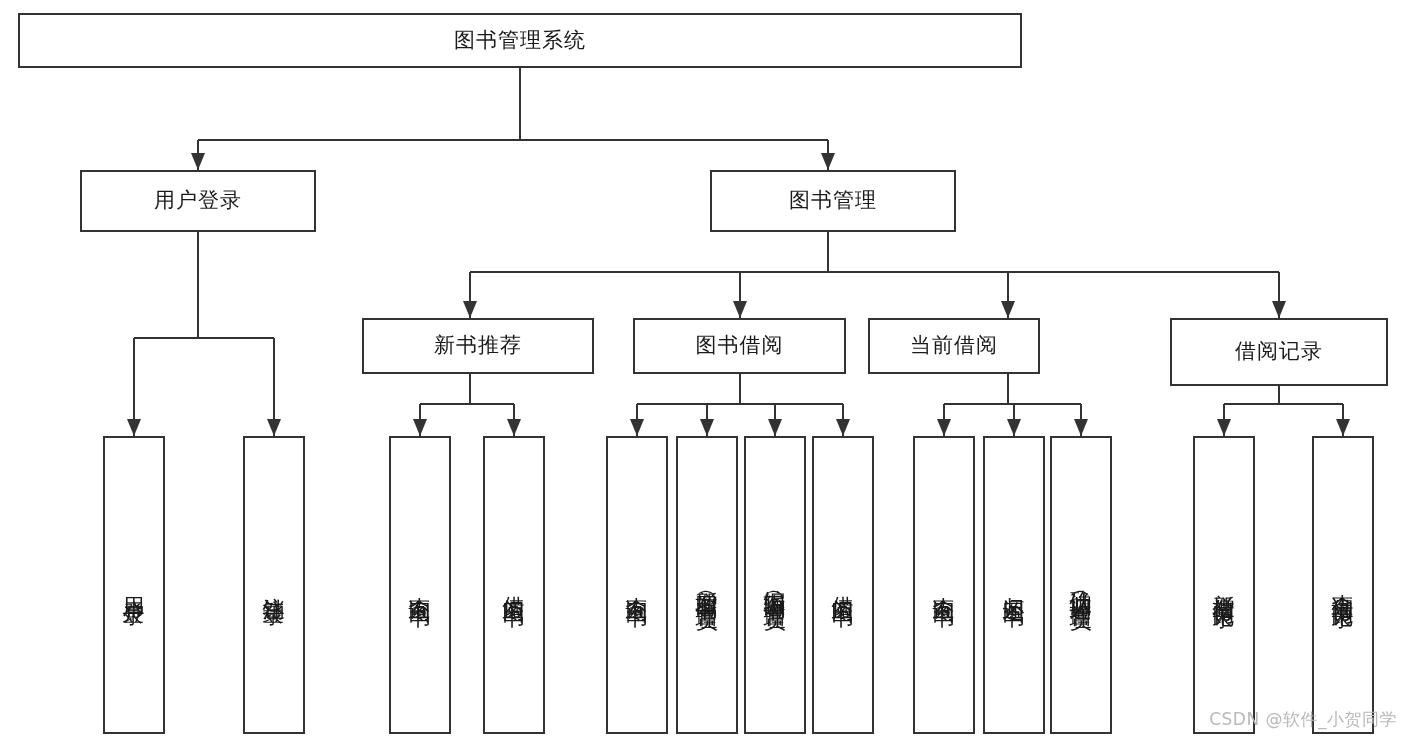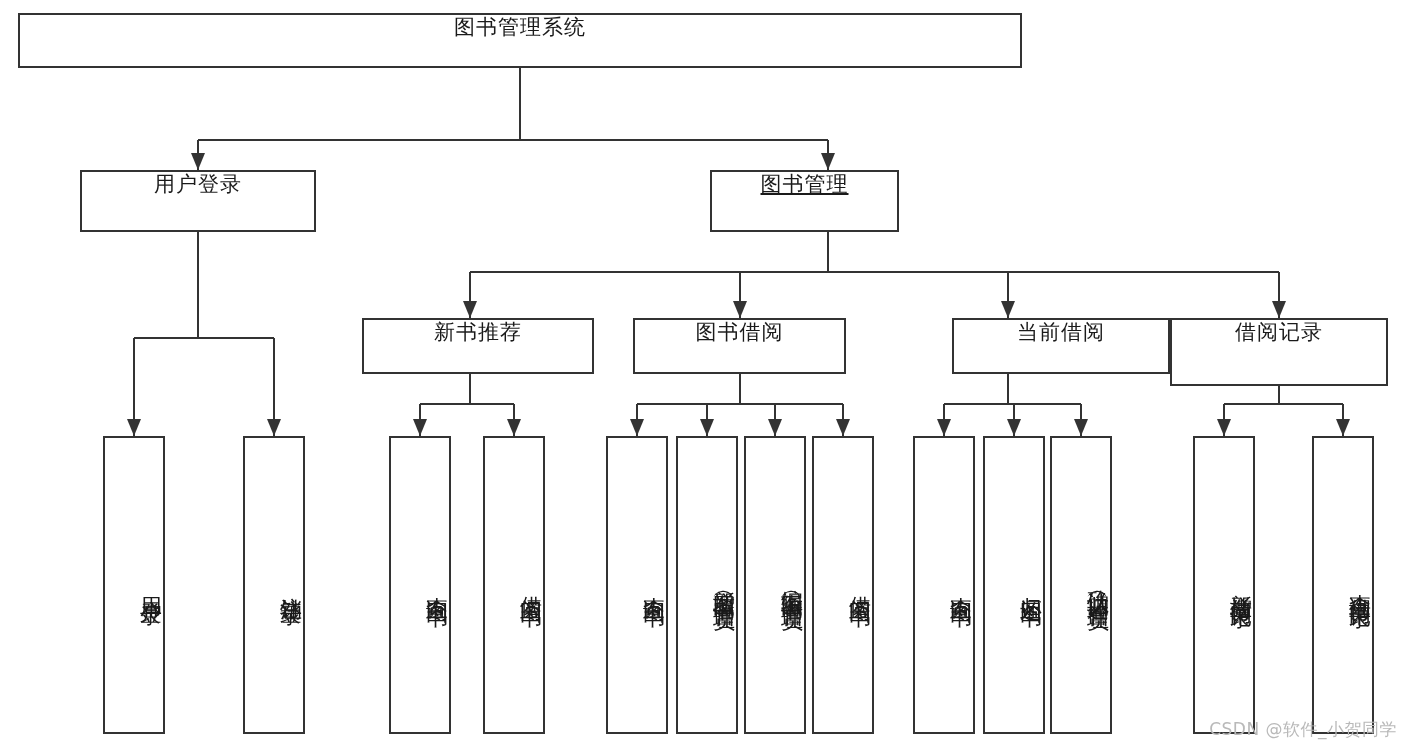--- a/index.html
+++ b/index.html
@@ -24,20 +24,21 @@
     width: 1405px;
     height: 747px;
     pointer-events: none;
   }
   .node {
     position: absolute;
     box-sizing: border-box;
     border: 2px solid #333333;
     background: #ffffff;
     display: flex;
+    align-items: center;
     justify-content: center;
     color: #1a1a1a;
     z-index: 2;
   }
   .node.horizontal {
     font-size: 21px;
     letter-spacing: 1px;
     line-height: 1.2;
   }
   .node.vertical {
@@ -53,21 +54,21 @@
     writing-mode: vertical-rl;
     text-orientation: upright;
     white-space: nowrap;
   }
   .node .lbl {
     display: block;
   }
   #watermark {
     position: absolute;
     right: 8px;
-    bottom: 6px;
+    bottom: 16px;
     font-size: 17px;
     color: #b9b9b9;
     z-index: 3;
     white-space: nowrap;
     letter-spacing: 0.5px;
     margin-top: 41px;
   }
 </style>
 </head>
 <body>
@@ -127,30 +128,30 @@
       <line x1="1343" y1="404" x2="1343" y2="436" stroke="#333333" stroke-width="2.5" shape-rendering="crispEdges"></line>
       <path d="M1336,419 L1350,419 L1343,436 Z" fill="#333333"></path>
     </svg>
   <div id="nodes">
       <div class="node horizontal" style="left: 18px; top: 13px; width: 1004px; height: 55px;">
         <span class="lbl">图书管理系统</span>
       </div>
       <div class="node horizontal" style="left: 80px; top: 170px; width: 236px; height: 62px;">
         <span class="lbl">用户登录</span>
       </div>
-      <div class="node horizontal" style="left: 710px; top: 170px; width: 189px; height: 62px; text-decoration: underline;">
+      <div class="node horizontal" style="left: 710px; top: 170px; width: 246px; height: 62px;">
         <span class="lbl">图书管理</span>
       </div>
       <div class="node horizontal" style="left: 362px; top: 318px; width: 232px; height: 56px;">
         <span class="lbl">新书推荐</span>
       </div>
       <div class="node horizontal" style="left: 633px; top: 318px; width: 213px; height: 56px;">
         <span class="lbl">图书借阅</span>
       </div>
-      <div class="node horizontal" style="left: 952px; top: 318px; width: 218px; height: 56px;">
+      <div class="node horizontal" style="left: 868px; top: 318px; width: 172px; height: 56px;">
         <span class="lbl">当前借阅</span>
       </div>
       <div class="node horizontal" style="left: 1170px; top: 318px; width: 218px; height: 68px;">
         <span class="lbl">借阅记录</span>
       </div>
       <div class="node vertical" style="left: 103px; top: 436px; width: 62px; height: 298px;">
         <span class="lbl">用户登录</span>
       </div>
       <div class="node vertical" style="left: 243px; top: 436px; width: 62px; height: 298px;">
         <span class="lbl">注销登录</span>

